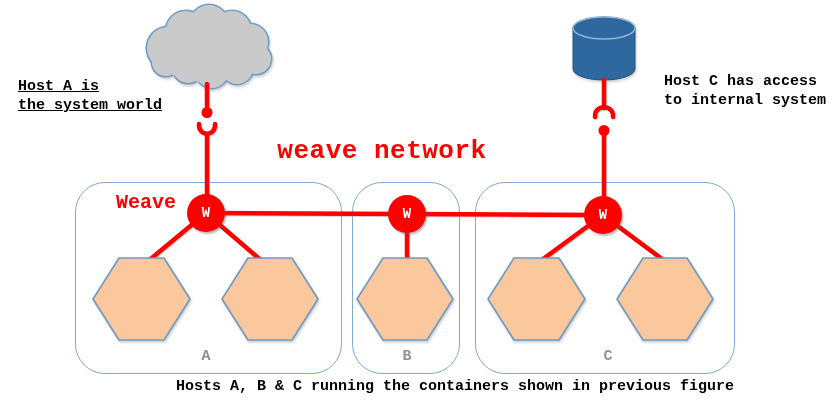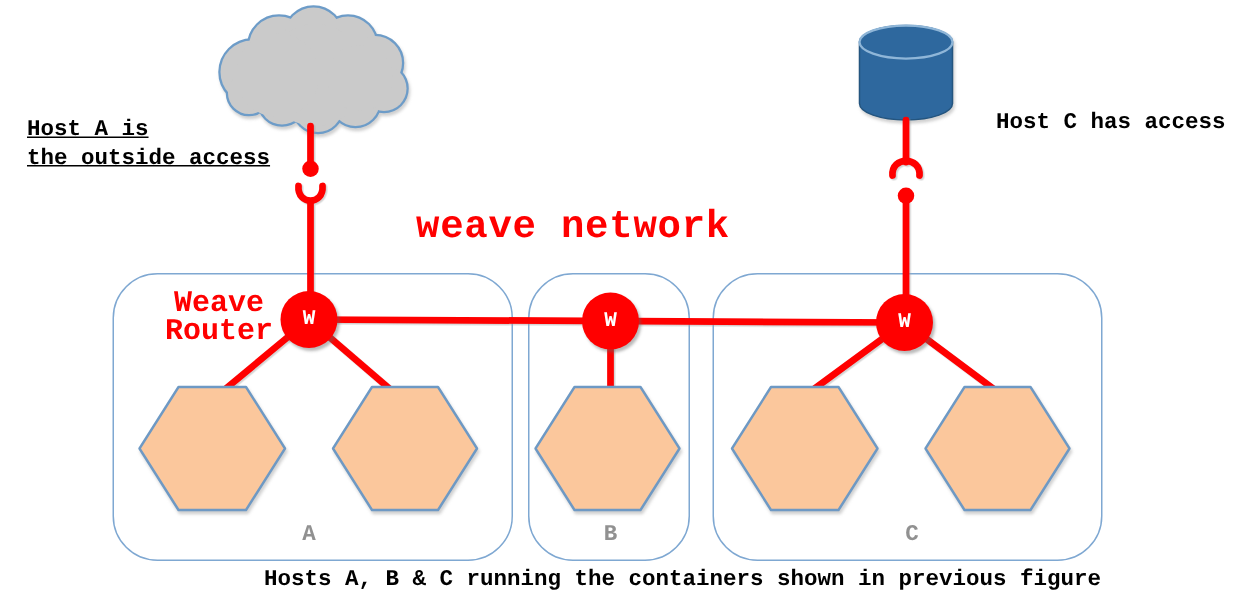--- a/index.html
+++ b/index.html
@@ -136,30 +136,30 @@
     <span>W</span>
   </div>
   <div class="router r-c">
     <span>W</span>
   </div>
 
   <div class="title">weave network</div>
 
   <div class="note note-left">
     <span>Host A is</span>
-    <span>the outside access</span>
+    <span>the system world</span>
   </div>
 
   <div class="note note-right">
     <span>Host C has access</span>
+    <span>to internal system</span>
   </div>
 
   <div class="router-label">
     <span>Weave</span>
-    <span>Router</span>
   </div>
 
   <div class="host-label label-a">A</div>
   <div class="host-label label-b">B</div>
   <div class="host-label label-c">C</div>
 
   <div class="caption">Hosts A, B &amp; C running the containers shown in previous figure</div>
 </div>
 
 </body></html>

